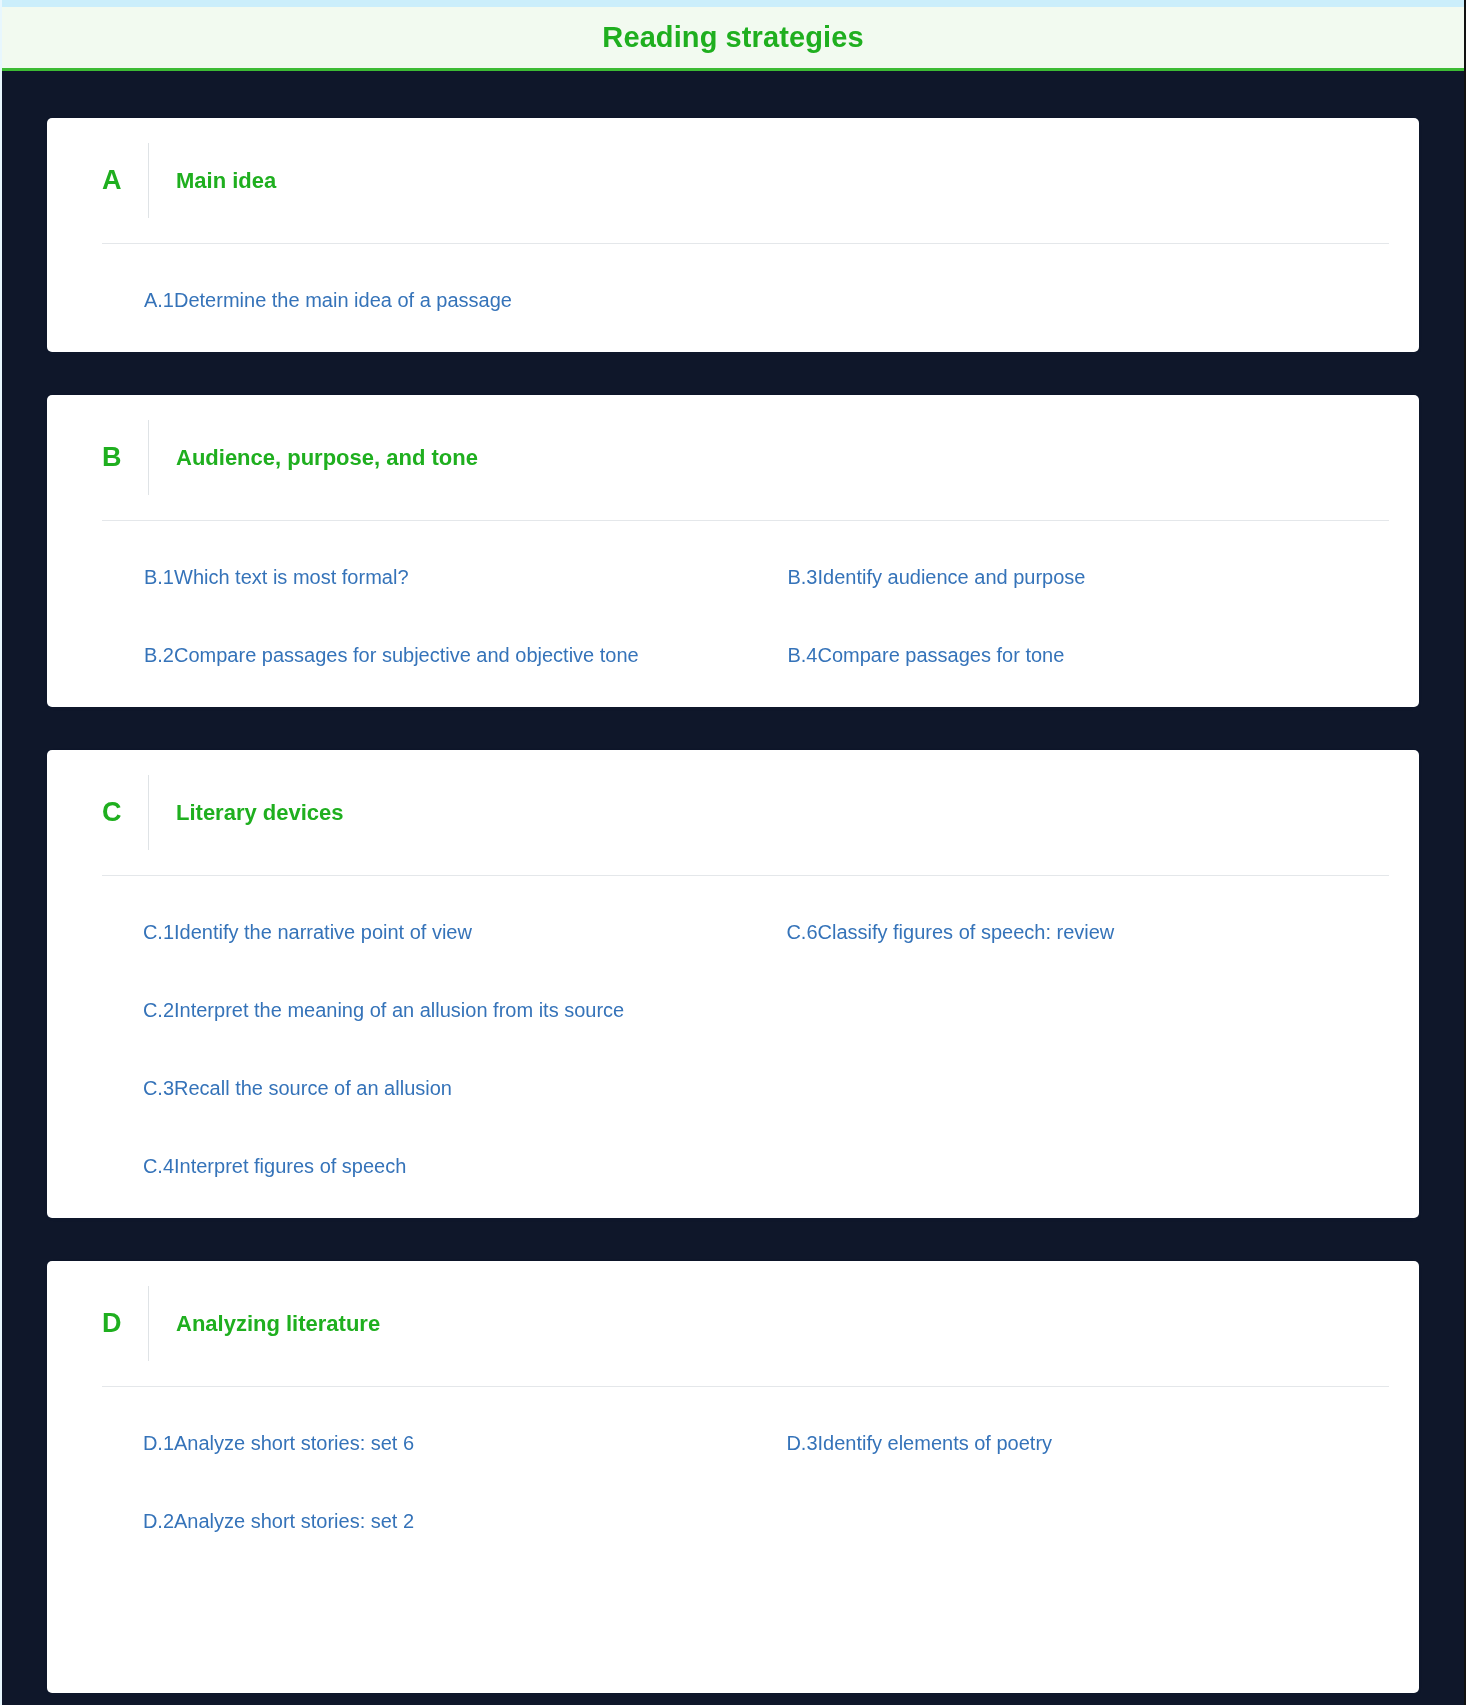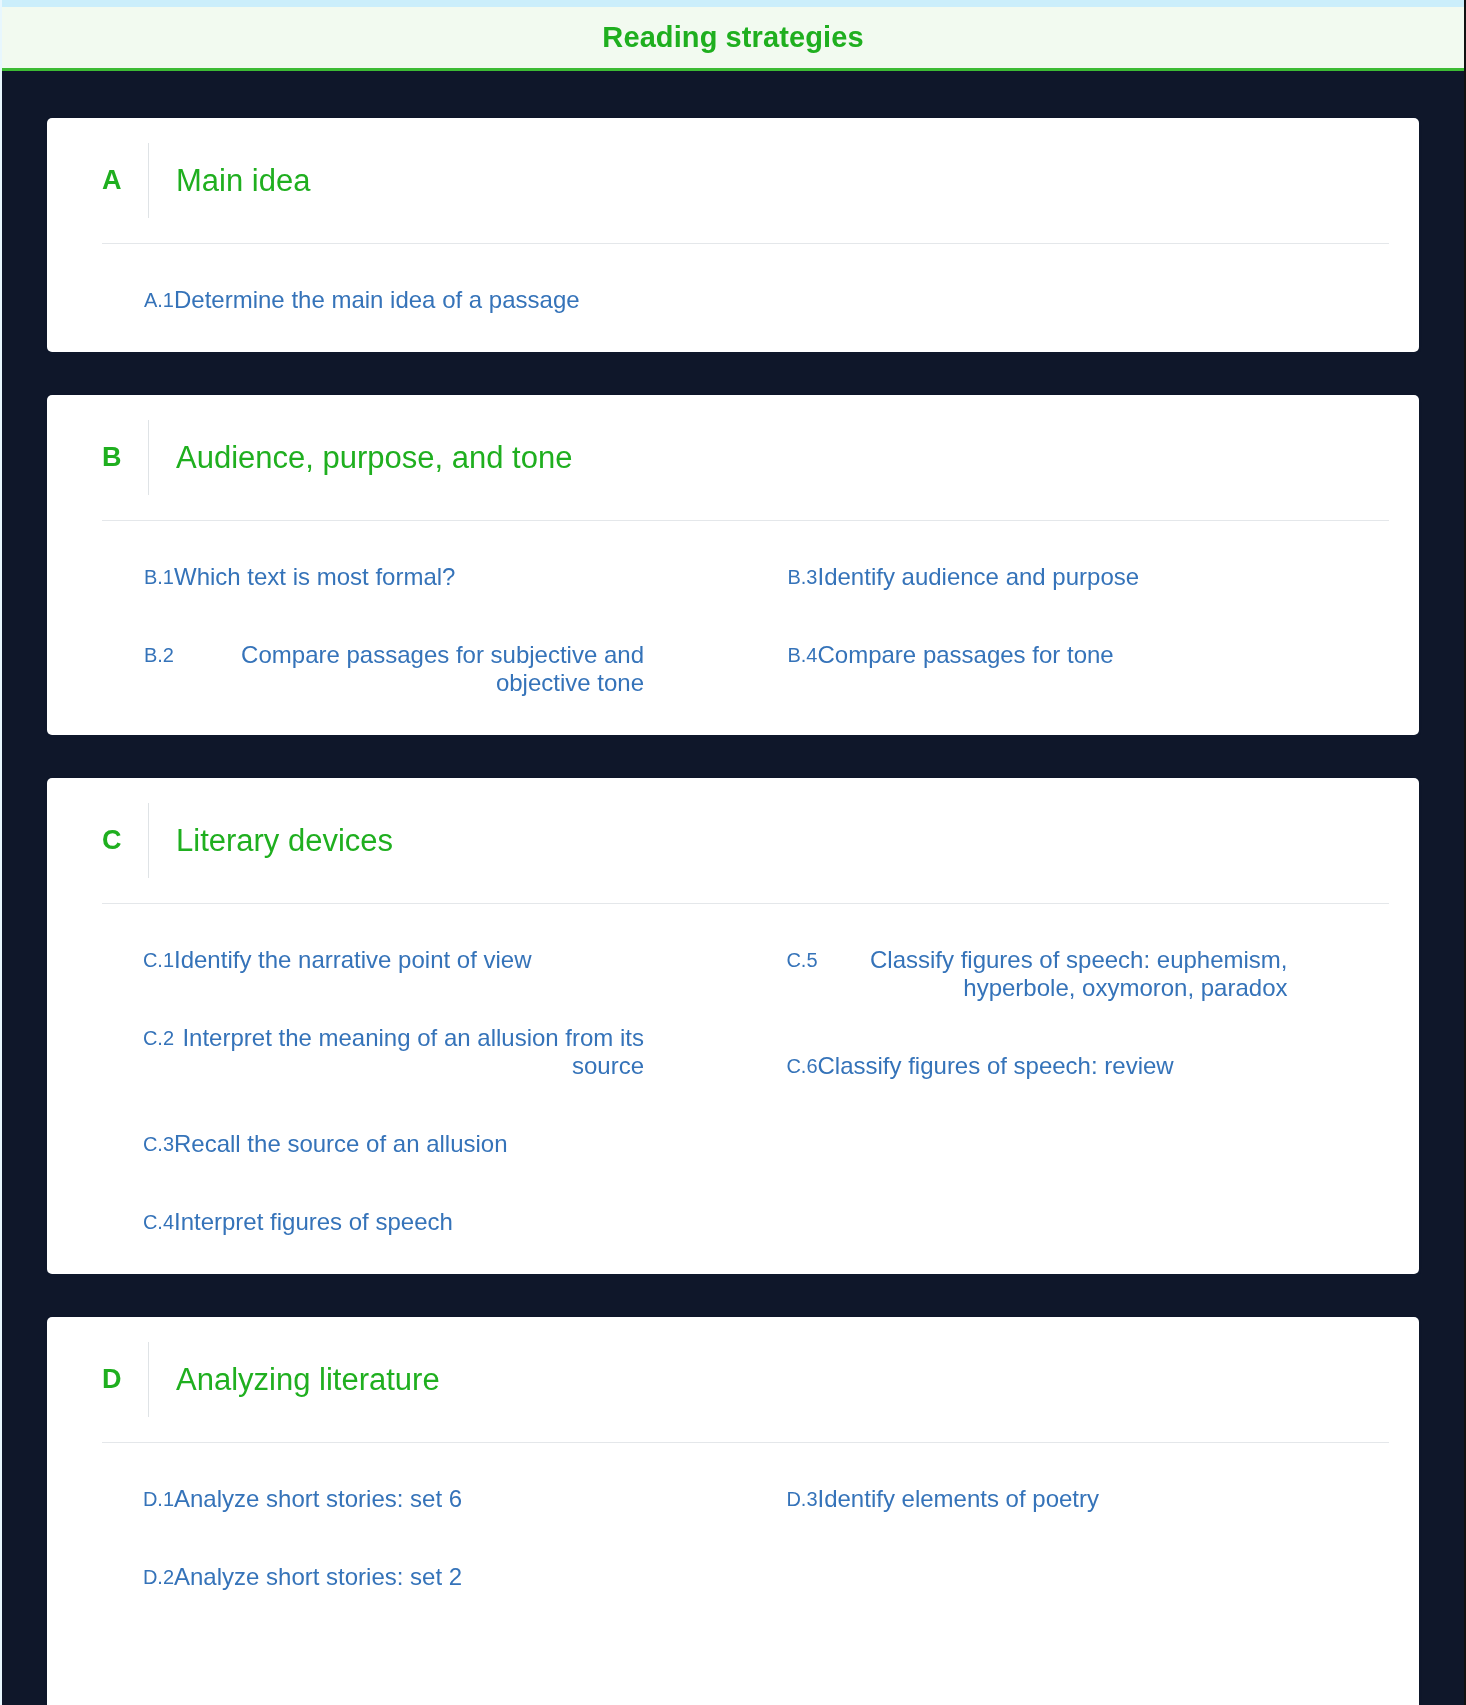--- a/index.html
+++ b/index.html
@@ -75,22 +75,22 @@
   }
   .section-divider {
     width: 1px;
     align-self: stretch;
     margin: 25px 0;
     background: #dfe3e6;
     flex: none;
   }
   .section-title {
     color: #1faf1f;
-    font-size: 31px;
-    font-weight: normal;
+    font-size: 22px;
+    font-weight: bold;
     margin-left: 27px;
     line-height: 1;
   }
 
   .section-rule {
     height: 1px;
     background: #e4e7ea;
     margin: 0 0 0 25px;
   }
 
@@ -116,21 +116,21 @@
   .skill-code {
     color: #3573b9;
     font-size: 20px;
     width: 72px;
     flex: none;
     line-height: 28px;
     white-space: nowrap;
   }
   .skill-name {
     color: #3573b9;
-    font-size: 24px;
+    font-size: 20px;
     line-height: 28px;
     max-width: 470px;
     text-decoration: none;
     cursor: pointer;
   }
 </style>
 </head>
 <body>
 
 <div class="page">
@@ -210,24 +210,20 @@
             <span class="skill-code">C.3</span>
             <a class="skill-name">Recall the source of an allusion</a>
           </div>
           <div class="skill-row">
             <span class="skill-code">C.4</span>
             <a class="skill-name">Interpret figures of speech</a>
           </div>
         </div>
         <div class="skill-col">
           <div class="skill-row">
-            <span class="skill-code">C.5</span>
-            <a class="skill-name">Classify figures of speech: euphemism, hyperbole, oxymoron, paradox</a>
-          </div>
-          <div class="skill-row">
             <span class="skill-code">C.6</span>
             <a class="skill-name">Classify figures of speech: review</a>
           </div>
         </div>
       </div>
     </div>
 
     <div class="section-card last">
       <div class="section-head">
         <div class="section-letter">D</div>

